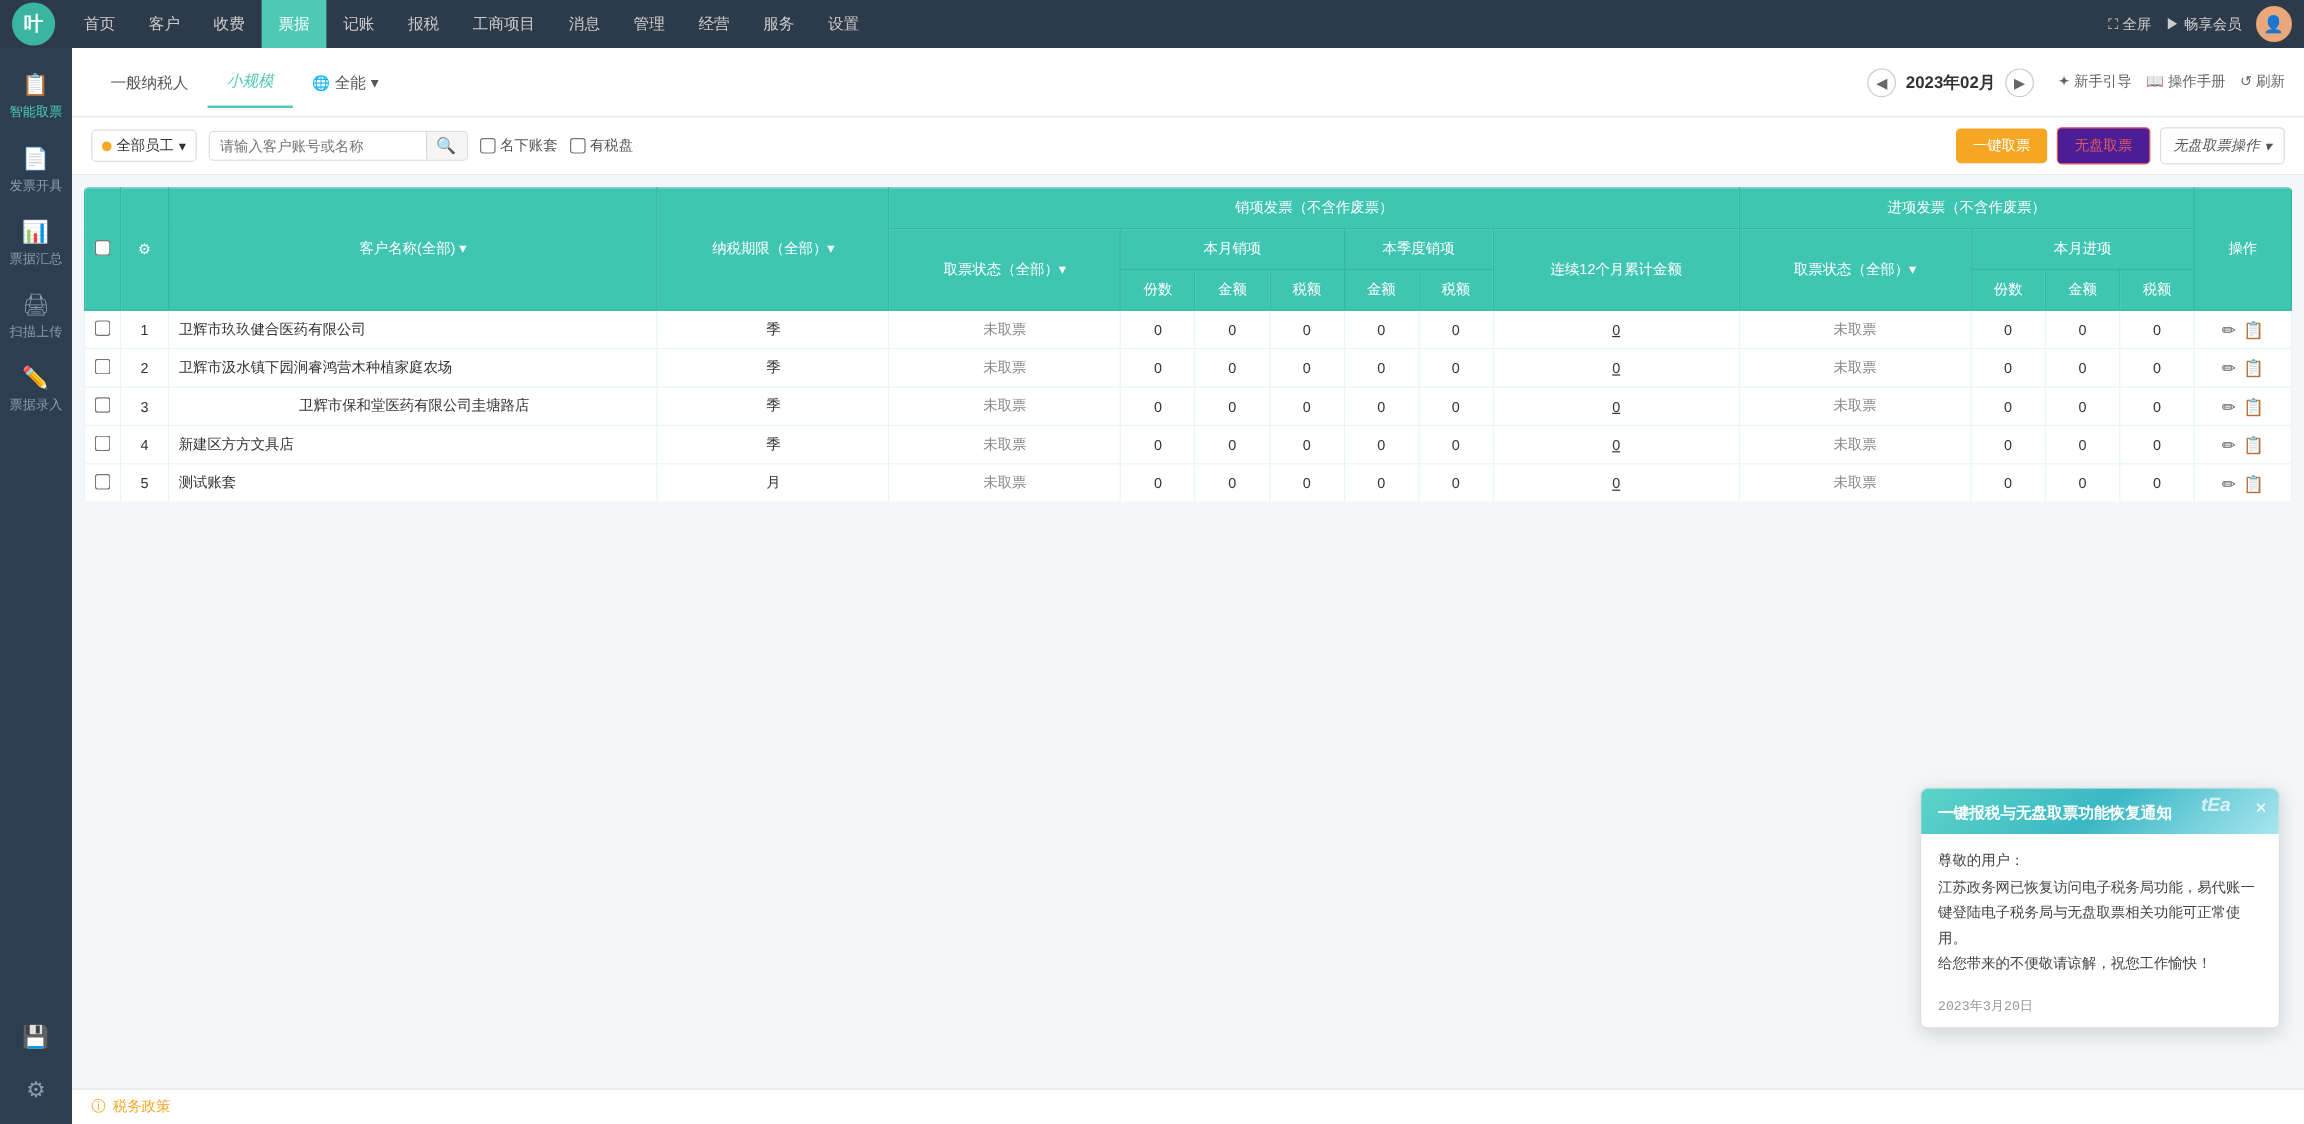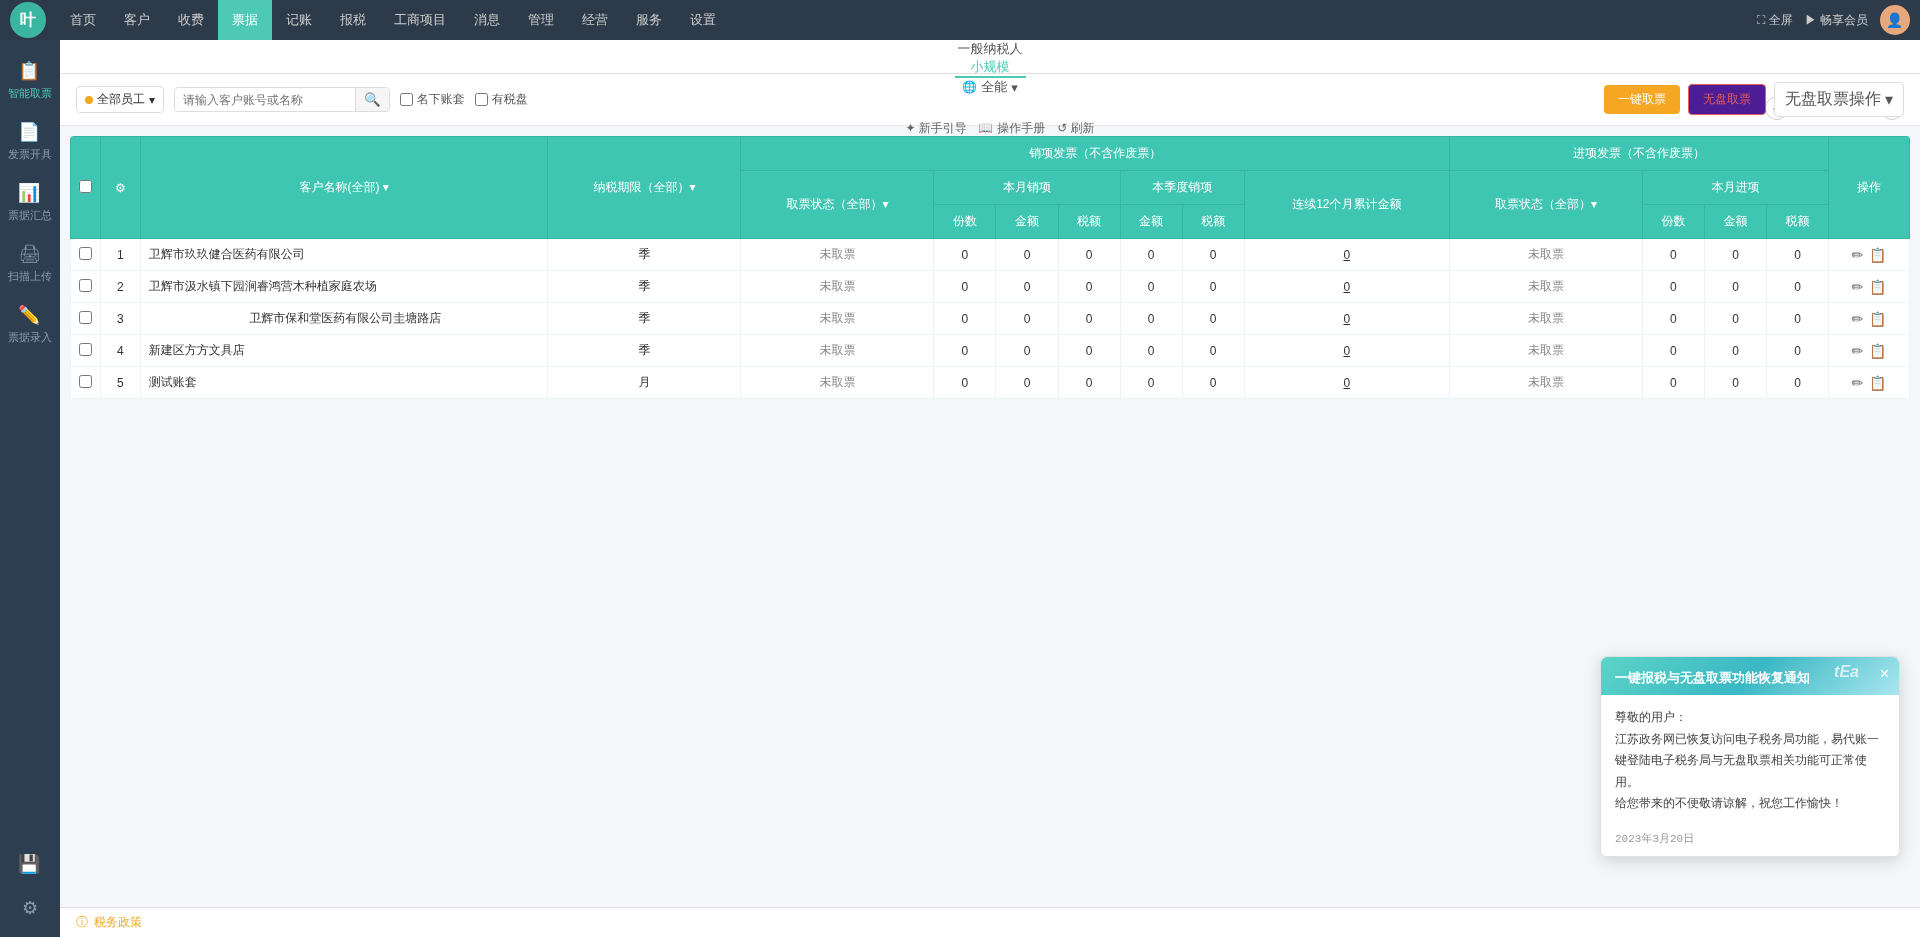--- a/index.html
+++ b/index.html
@@ -92,35 +92,35 @@
       min-height: calc(100vh - 40px);
       background: #f5f6fa;
     }
 
     
     .sub-tabs {
       background: #fff;
       border-bottom: 1px solid #e0e0e0;
       display: flex; align-items: center;
       padding: 0 16px;
-      height: 34px;
-      flex-direction: column;
+      height: 58px;
     }
     .sub-tab {
       padding: 0 16px;
       height: 42px;
       display: flex; align-items: center;
       cursor: pointer;
       font-size: 13px;
       color: #555;
       position: relative;
     }
     .sub-tab.active {
       color: #4ec9b5;
       border-bottom: 2px solid #4ec9b5;
+      font-style: italic;
     }
     .sub-tab-icon { margin-right: 4px; font-size: 12px; }
     .sub-tabs .date-nav {
       margin-left: auto;
       display: flex; align-items: center; gap: 8px;
     }
     .date-nav .date-btn {
       width: 24px; height: 24px;
       border: 1px solid #ccc;
       border-radius: 50%;
@@ -205,23 +205,23 @@
       padding: 6px 14px;
       font-size: 12px;
       cursor: pointer;
     }
     .btn-dropdown {
       background: #fff;
       color: #555;
       border: 1px solid #ddd;
       border-radius: 4px;
       padding: 6px 10px;
-      font-size: 16px;
-      cursor: pointer;
-      display: flex; align-items: center; gap: 4px;
+      font-size: 12px;
+      cursor: pointer;
+      display: flex; align-items: center; gap: 4px; font-style: italic;
     }
 
     
     .table-container {
       margin: 10px;
       background: #fff;
       border-radius: 4px;
       overflow: hidden;
     }
     table {

